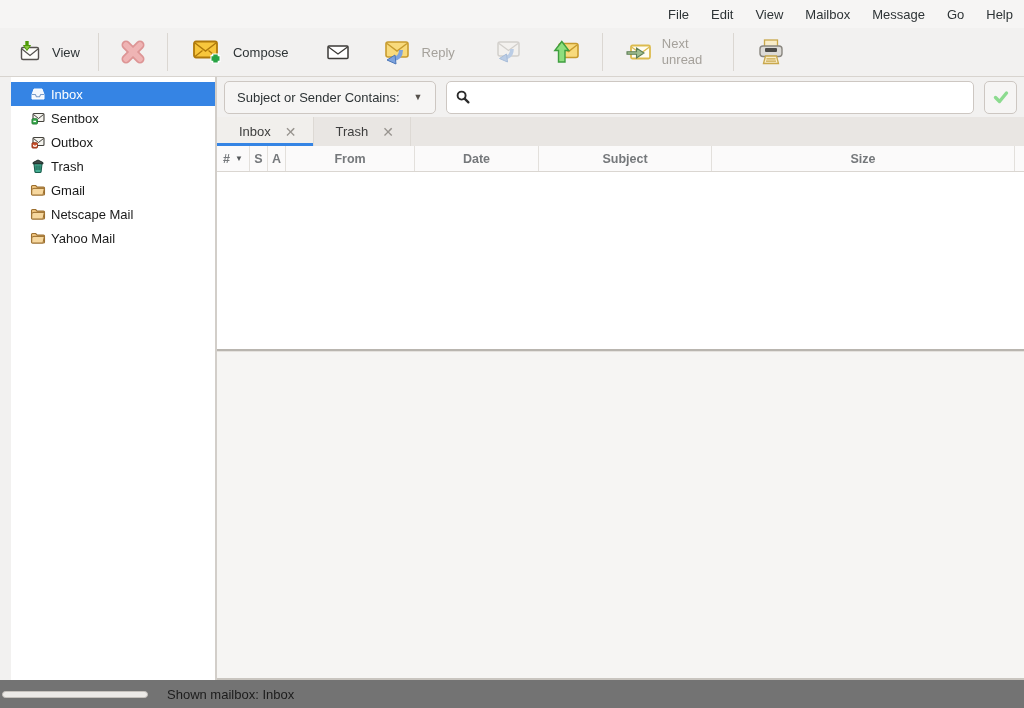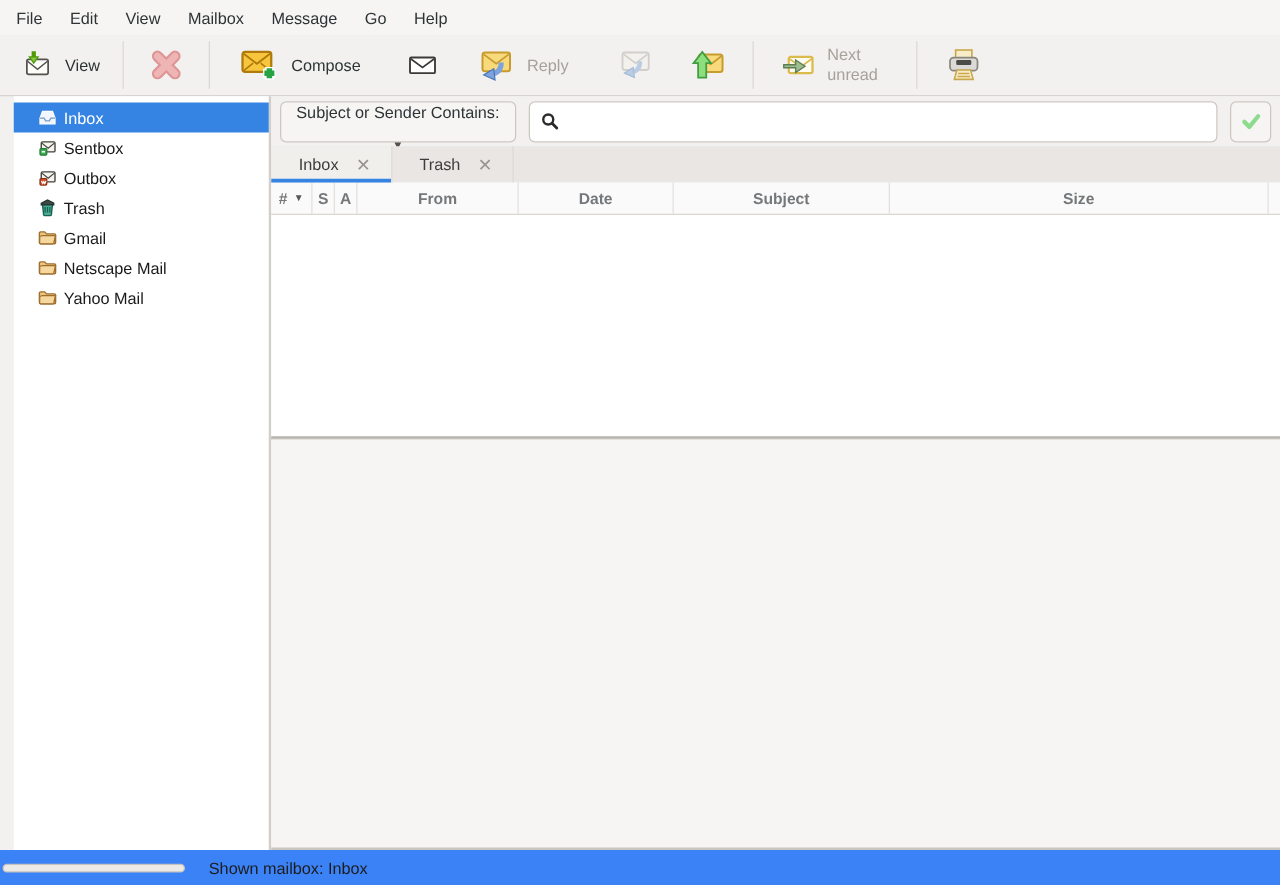--- a/index.html
+++ b/index.html
@@ -4,21 +4,21 @@
 <style>
   * { margin:0; padding:0; box-sizing:border-box; }
   html,body { width:1024px; height:708px; overflow:hidden; }
   body {
     font-family:"Liberation Sans","DejaVu Sans",sans-serif;
     font-size:13px; color:#2e3436; background:#f2f1f0;
     display:flex; flex-direction:column;
   }
   
   .menubar { height:28px; display:flex; align-items:center; padding-left:2px;
-             background:#f6f5f4; flex:0 0 auto; }
+             background:#f6f5f4; flex:0 0 auto;justify-content:flex-end; }
   .menu-item { padding:0 11px; height:100%; display:flex; align-items:center; cursor:default; }
   
   .toolbar { height:49px; display:flex; align-items:center; padding:0 6px;
              background:#f2f1f0; border-bottom:1px solid #d8d4cf; flex:0 0 auto; }
   .tb-btn { display:flex; align-items:center; gap:9px; padding:5px 10px; border-radius:4px;
             border:1px solid transparent; height:42px; }
   .tb-label { white-space:nowrap; color:#2e3436; }
   .tb-label.two-line { white-space:normal; width:52px; line-height:1.25; }
   .tb-btn.disabled .tb-label { color:#a5a19b; }
   .tb-sep { width:1px; height:38px; background:#dbd7d2; margin:0 7px; flex:0 0 auto; }
@@ -30,21 +30,21 @@
              padding-top:5px; flex:0 0 auto; }
   .side-item { height:24px; display:flex; align-items:center; gap:5px; padding-left:19px;
                color:#1a1a1a; cursor:default; }
   .side-item .s-icon { width:16px; height:16px; display:flex; align-items:center; justify-content:center; flex:0 0 auto; }
   .side-item.selected { background:#3584e4; color:#ffffff; }
   
   .content { flex:1 1 auto; display:flex; flex-direction:column; min-width:0; }
   .search-row { height:40px; display:flex; align-items:center; gap:10px; padding:0 7px 0 7px;
                 background:#f2f1f0; flex:0 0 auto; }
   .filter-btn { height:33px; display:flex; align-items:center; gap:14px; padding:0 12px;
-                background:#f6f5f4; border:1px solid #cdc7c2; border-radius:5px; color:#2e3436;flex-direction:column; }
+                background:#f6f5f4; border:1px solid #cdc7c2; border-radius:5px; color:#2e3436; }
   .filter-caret { font-size:9px; color:#55504b; }
   .search-entry { flex:1 1 auto; height:33px; background:#ffffff; border:1px solid #cdc7c2;
                   border-radius:5px; display:flex; align-items:center; padding:0 8px; gap:6px; }
   .search-entry input { border:none; outline:none; flex:1; height:100%; font:inherit; background:transparent; }
   .ok-btn { width:33px; height:33px; background:#f6f5f4; border:1px solid #cdc7c2; border-radius:5px;
             display:flex; align-items:center; justify-content:center; flex:0 0 auto; }
   
   .tabbar { height:29px; display:flex; background:#e9e6e3; flex:0 0 auto; }
   .tab { display:flex; align-items:center; gap:14px; padding:0 16px 0 22px; color:#3d3d3d;
          border-right:1px solid #ddd9d4; position:relative; }
@@ -55,21 +55,21 @@
                 color:#75787b; font-weight:700; font-size:12.5px; flex:0 0 auto; }
   .hcell { display:flex; align-items:center; justify-content:center; gap:5px;
            border-right:1px solid #e3e0dc; height:100%; }
   .sort-glyph { font-size:8px; color:#55585a; }
   .col-num{width:33px}.col-s{width:18px}.col-a{width:18px}.col-from{width:129px}
   .col-subject{width:173px}.col-date{width:124px}.col-size{width:303px}.col-rest{flex:1;border-right:none;}
   .msg-list { height:177px; background:#ffffff; flex:0 0 auto; }
   .splitter { height:3px; background:#b9b5af; border-bottom:1px solid #e5e2de; flex:0 0 auto; }
   .msg-view { flex:1 1 auto; background:#f6f5f3; border-bottom:2px solid #c9c5bf; }
   
-  .statusbar { height:28px; display:flex; align-items:center; background:#3b82f6; flex:0 0 auto; }
+  .statusbar { height:28px; display:flex; align-items:center; background:#737373; flex:0 0 auto; }
   .hscroll { width:146px; height:7px; margin-left:2px; border:1px solid #c6c2bd; border-radius:4px;
              background:#eceae7; flex:0 0 auto; }
   .status-text { margin-left:19px; color:#1c1c1c; }
   svg { display:block; }
 </style>
 </head>
 <body>
 
 <div class="menubar">
   <div class="menu-item">File</div>

